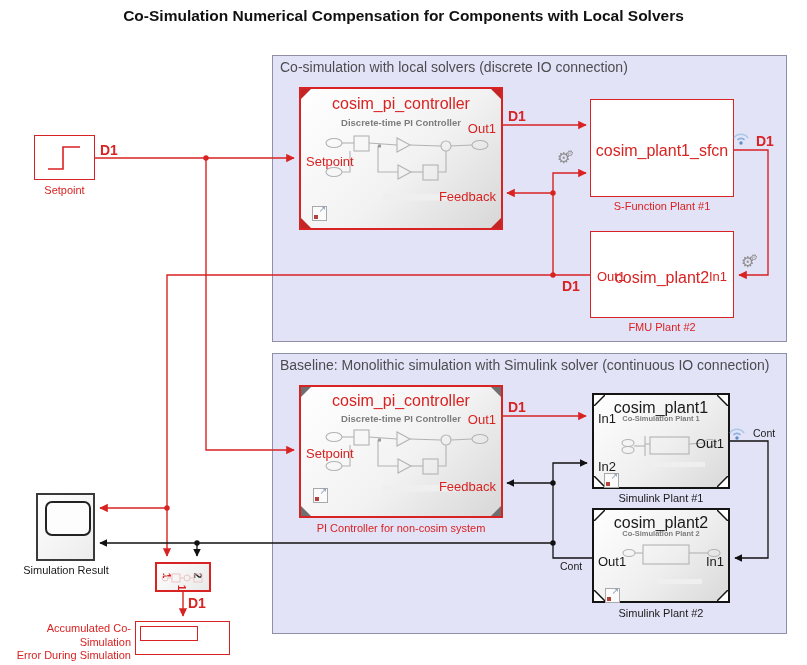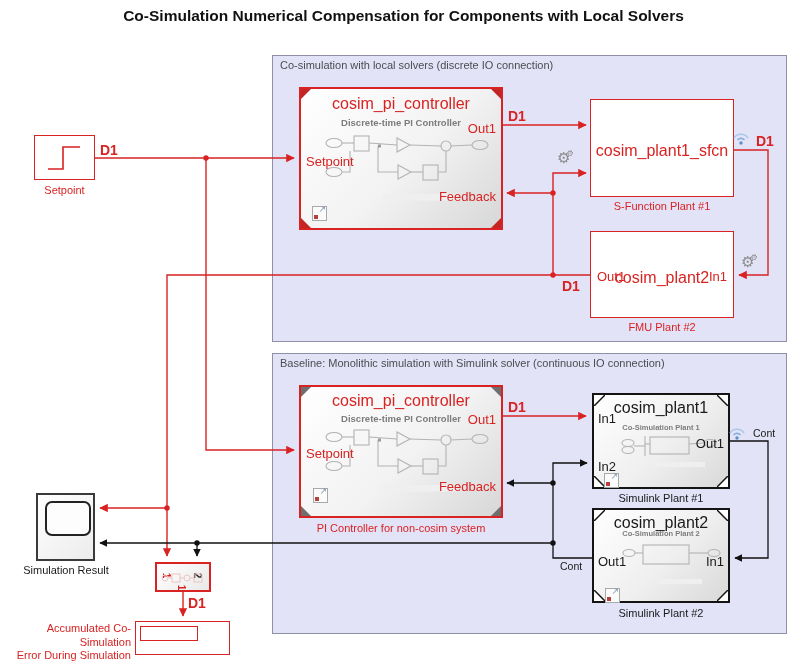--- a/index.html
+++ b/index.html
@@ -1,21 +1,21 @@
 <!DOCTYPE html>
 <html><head>
 <meta charset="utf-8">
 <style>
   html,body{margin:0;padding:0;background:#fff;}
   .canvas{position:relative;width:807px;height:665px;background:#fff;overflow:hidden;
           font-family:"Liberation Sans",sans-serif;}
   .abs{position:absolute;}
   .page-title{left:0;top:7px;width:807px;text-align:center;font-size:15.5px;font-weight:bold;color:#111;}
   .region{background:#e3e3f8;border:1px solid #8f8fa8;}
-  .region-label{font-size:11px;color:#4c4c50;left:7px;top:3px;white-space:nowrap;}
+  .region-label{font-size:14px;color:#4c4c50;left:7px;top:3px;white-space:nowrap;}
   .blk{box-sizing:border-box;}
   .ctrl{border:2px solid #d92222;background:linear-gradient(135deg,#ffffff 0%,#f2f2f2 55%,#d7d7d7 100%);}
   .redplant{border:1.5px solid #d92222;background:#fff;}
   .blkplant{border:2px solid #141414;background:linear-gradient(135deg,#ffffff 0%,#efefef 55%,#d9d9d9 100%);}
   .blk-title{width:100%;text-align:center;font-size:16px;white-space:nowrap;}
   .red-t{color:#d92222;}
   .blk-t{color:#1a1a1a;}
   .blk-sub{width:100%;text-align:center;font-weight:bold;color:#7c7c7c;}
   .port{font-size:13px;white-space:nowrap;}
   .caption{font-size:11px;text-align:center;white-space:nowrap;}
@@ -229,21 +229,21 @@
       </svg>
     <svg class="cornersvg" style="left:0;bottom:0;" width="11" height="11">
         <polygon points="0,0 0,11 11,11" fill="#fff"></polygon>
         <line x1="0" y1="0" x2="11" y2="11" stroke="#141414" stroke-width="1.5"></line>
       </svg>
     <svg class="cornersvg" style="right:0;bottom:0;" width="11" height="11">
         <polygon points="11,0 11,11 0,11" fill="#fff"></polygon>
         <line x1="11" y1="0" x2="0" y2="11" stroke="#141414" stroke-width="1.5"></line>
       </svg>
     <div class="abs blk-title blk-t" style="top:4px;">cosim_plant1</div>
-    <div class="abs blk-sub" style="top:28px;font-size:7.5px;">Co-Simulation Plant 1</div>
+    <div class="abs blk-sub" style="top:19px;font-size:7.5px;">Co-Simulation Plant 1</div>
     <svg class="abs" style="left:8px;top:34px;" width="122" height="40">
       <g class="mini">
         <ellipse cx="26" cy="14" rx="6" ry="3.5"></ellipse>
           <ellipse cx="26" cy="21" rx="6" ry="3.5"></ellipse>
         <line x1="32" y1="17" x2="43" y2="17"></line>
           <line x1="43" y1="7" x2="43" y2="27"></line>
         <line x1="43" y1="15" x2="48" y2="15"></line>
         <rect x="48" y="8" width="39" height="17"></rect>
           <line x1="87" y1="15" x2="102" y2="14"></line>
         <ellipse cx="108" cy="14" rx="6" ry="3.5"></ellipse>

